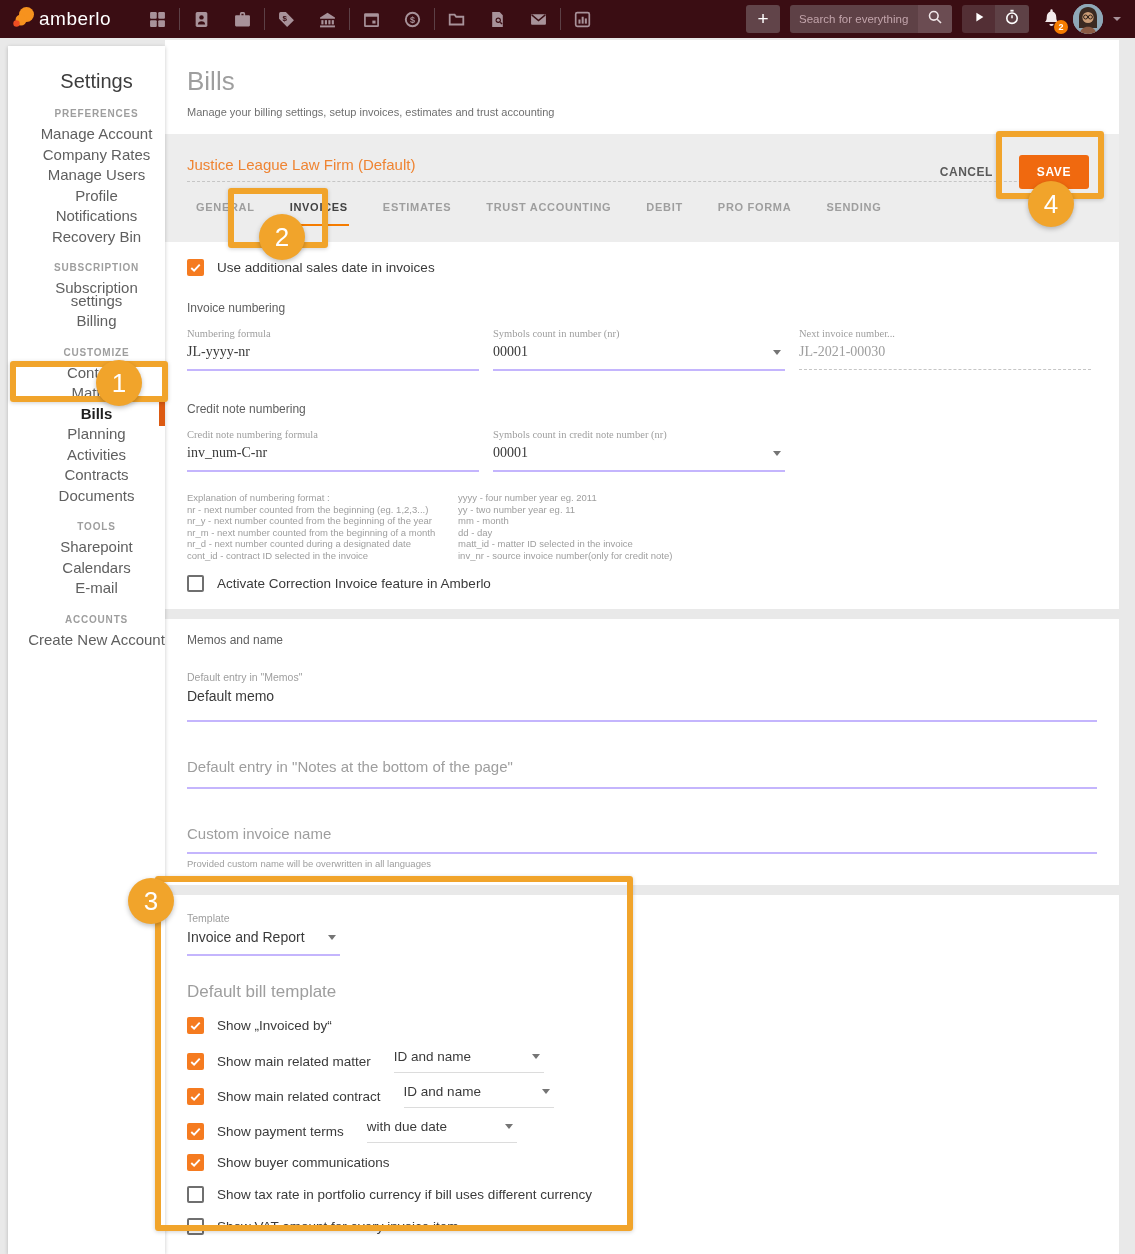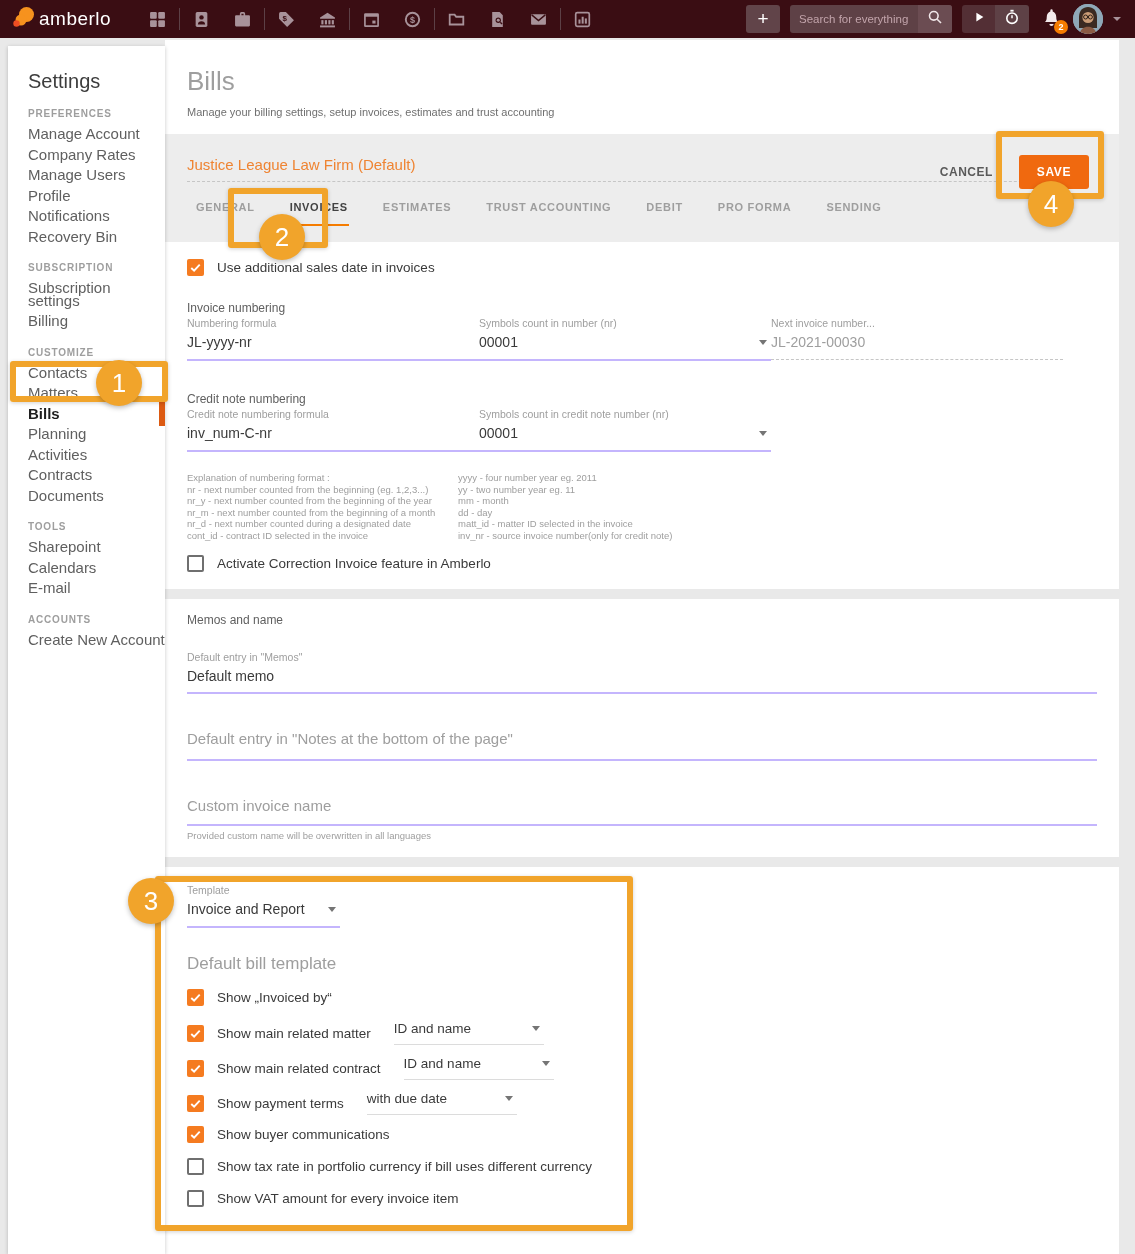--- a/index.html
+++ b/index.html
@@ -21,21 +21,21 @@
   .search-btn { width:34px; height:28px; background:#6B4C52; display:flex; align-items:center; justify-content:center; cursor:pointer; }
   .timer-group { display:flex; height:28px; border-radius:3px; overflow:hidden; }
   .play-btn { width:33px; background:#532F35; display:flex; align-items:center; justify-content:center; cursor:pointer; }
   .timer-btn { width:34px; background:#5E4146; display:flex; align-items:center; justify-content:center; cursor:pointer; }
   .bell-wrap { position:relative; width:24px; height:24px; display:flex; align-items:center; justify-content:center; cursor:pointer; }
   .bell-badge { position:absolute; right:-5px; bottom:-3px; width:14px; height:14px; border-radius:50%; background:#F57C00; color:#fff; font-size:9px; font-weight:bold; display:flex; align-items:center; justify-content:center; }
   .avatar { width:30px; height:30px; border-radius:50%; overflow:hidden; cursor:pointer; background:#8FA8B8; }
   .caret-down { width:0; height:0; border-left:4px solid transparent; border-right:4px solid transparent; border-top:4px solid #A8929A; cursor:pointer; }
 
   
-  .sidebar { position:absolute; left:8px; top:46px; width:157px; bottom:0; background:#fff; box-shadow:0 1px 4px rgba(0,0,0,.22); padding-top:24px; z-index:2; }
+  .sidebar { position:absolute; left:8px; top:46px; width:157px; bottom:0; background:#fff; box-shadow:0 1px 4px rgba(0,0,0,.22); padding-top:24px; z-index:2;text-align:center; }
   .sidebar-title { font-size:20px; color:#3d3d3d; margin:0 0 10px 20px; font-weight:400; }
   .sb-section-label { font-size:10px; font-weight:bold; color:#9e9e9e; letter-spacing:.8px; margin:15px 0 5px 20px; }
   .sb-item { font-size:15px; color:#5f5f5f; padding:4px 0 4px 20px; position:relative; cursor:pointer; line-height:12.5px; }
   .sb-item.active { font-weight:bold; color:#1f1f1f; }
   .sb-item.active::after { content:""; position:absolute; right:0; top:-2px; width:6px; height:24px; background:#DC5A12; }
 
   
   .main { position:absolute; left:165px; top:40px; width:954px; bottom:0; background:#fff; z-index:1; }
   .main-header { padding:26px 22px 16px; }
   .page-title { font-size:26px; color:#9e9e9e; font-weight:400; }
@@ -54,21 +54,21 @@
   .card { background:#fff; padding:0 22px; }
   .gap { height:10px; background:#e9e9e9; }
 
   .check-row { display:flex; align-items:center; gap:13px; }
   .checkbox { width:17px; height:17px; border-radius:2px; flex:none; display:flex; align-items:center; justify-content:center; cursor:pointer; }
   .checkbox.checked { background:#F57B20; }
   .checkbox.unchecked { background:#fff; border:2px solid #6f6f6f; }
   .check-label { font-size:13.5px; color:#3a3a3a; }
 
   .section-heading { font-size:12px; color:#5f5f5f; font-weight:400; }
-  .fields-grid { display:grid; grid-template-columns:292px 292px 292px; column-gap:0; margin-top:2px; }
+  .fields-grid { display:grid; grid-template-columns:292px 292px 292px; column-gap:14px; margin-top:13px;font-family:Liberation Serif, serif; }
   .field-label { font-size:10.5px; color:#9e9e9e; }
   .field-value { font-size:14px; color:#3a3a3a; margin-top:5px; padding-bottom:9px; border-bottom:2px solid #c4b5fd; position:relative; cursor:text; }
   .field-value.select { cursor:pointer; }
   .field-value.readonly { color:#9e9e9e; border-bottom:1px dashed #c6c6c6; cursor:default; }
   .dd-arrow { position:absolute; right:4px; top:6px; width:0; height:0; border-left:4px solid transparent; border-right:4px solid transparent; border-top:5px solid #757575; }
 
   .explain { display:grid; grid-template-columns:271px auto; margin-top:20px; font-size:9.5px; color:#9e9e9e; line-height:11.5px; }
 
   .big-heading { font-size:17px; color:#9e9e9e; font-weight:400; }
 
@@ -361,21 +361,21 @@
           <span class="check-label">Activate Correction Invoice feature in Amberlo</span>
         </div>
       </div>
   </div>
 
   <div class="gap"></div>
 
   <div class="card" style="padding-top:14px; padding-bottom:16px;">
     <div class="section-heading">Memos and name</div>
     <div class="field-label" style="margin-top:24px;">Default entry in "Memos"</div>
-    <div class="field-value" style="padding-bottom:8px;">Default memo</div>
+    <div class="field-value" style="padding-bottom:16px;">Default memo</div>
     <div class="field-value" style="margin-top:36px; font-size:15px; color:#9e9e9e; padding-bottom:12px;">Default entry in "Notes at the bottom of the page"</div>
     <div class="field-value" style="margin-top:36px; font-size:15px; color:#9e9e9e; padding-bottom:10px;">Custom invoice name</div>
     <div style="font-size:9.5px; color:#9e9e9e; margin-top:4px;">Provided custom name will be overwritten in all languages</div>
   </div>
 
   <div class="gap"></div>
 
   <div class="card" style="padding-top:17px;">
     <div class="field-label">Template</div>
     <div class="field-value select template-field">

